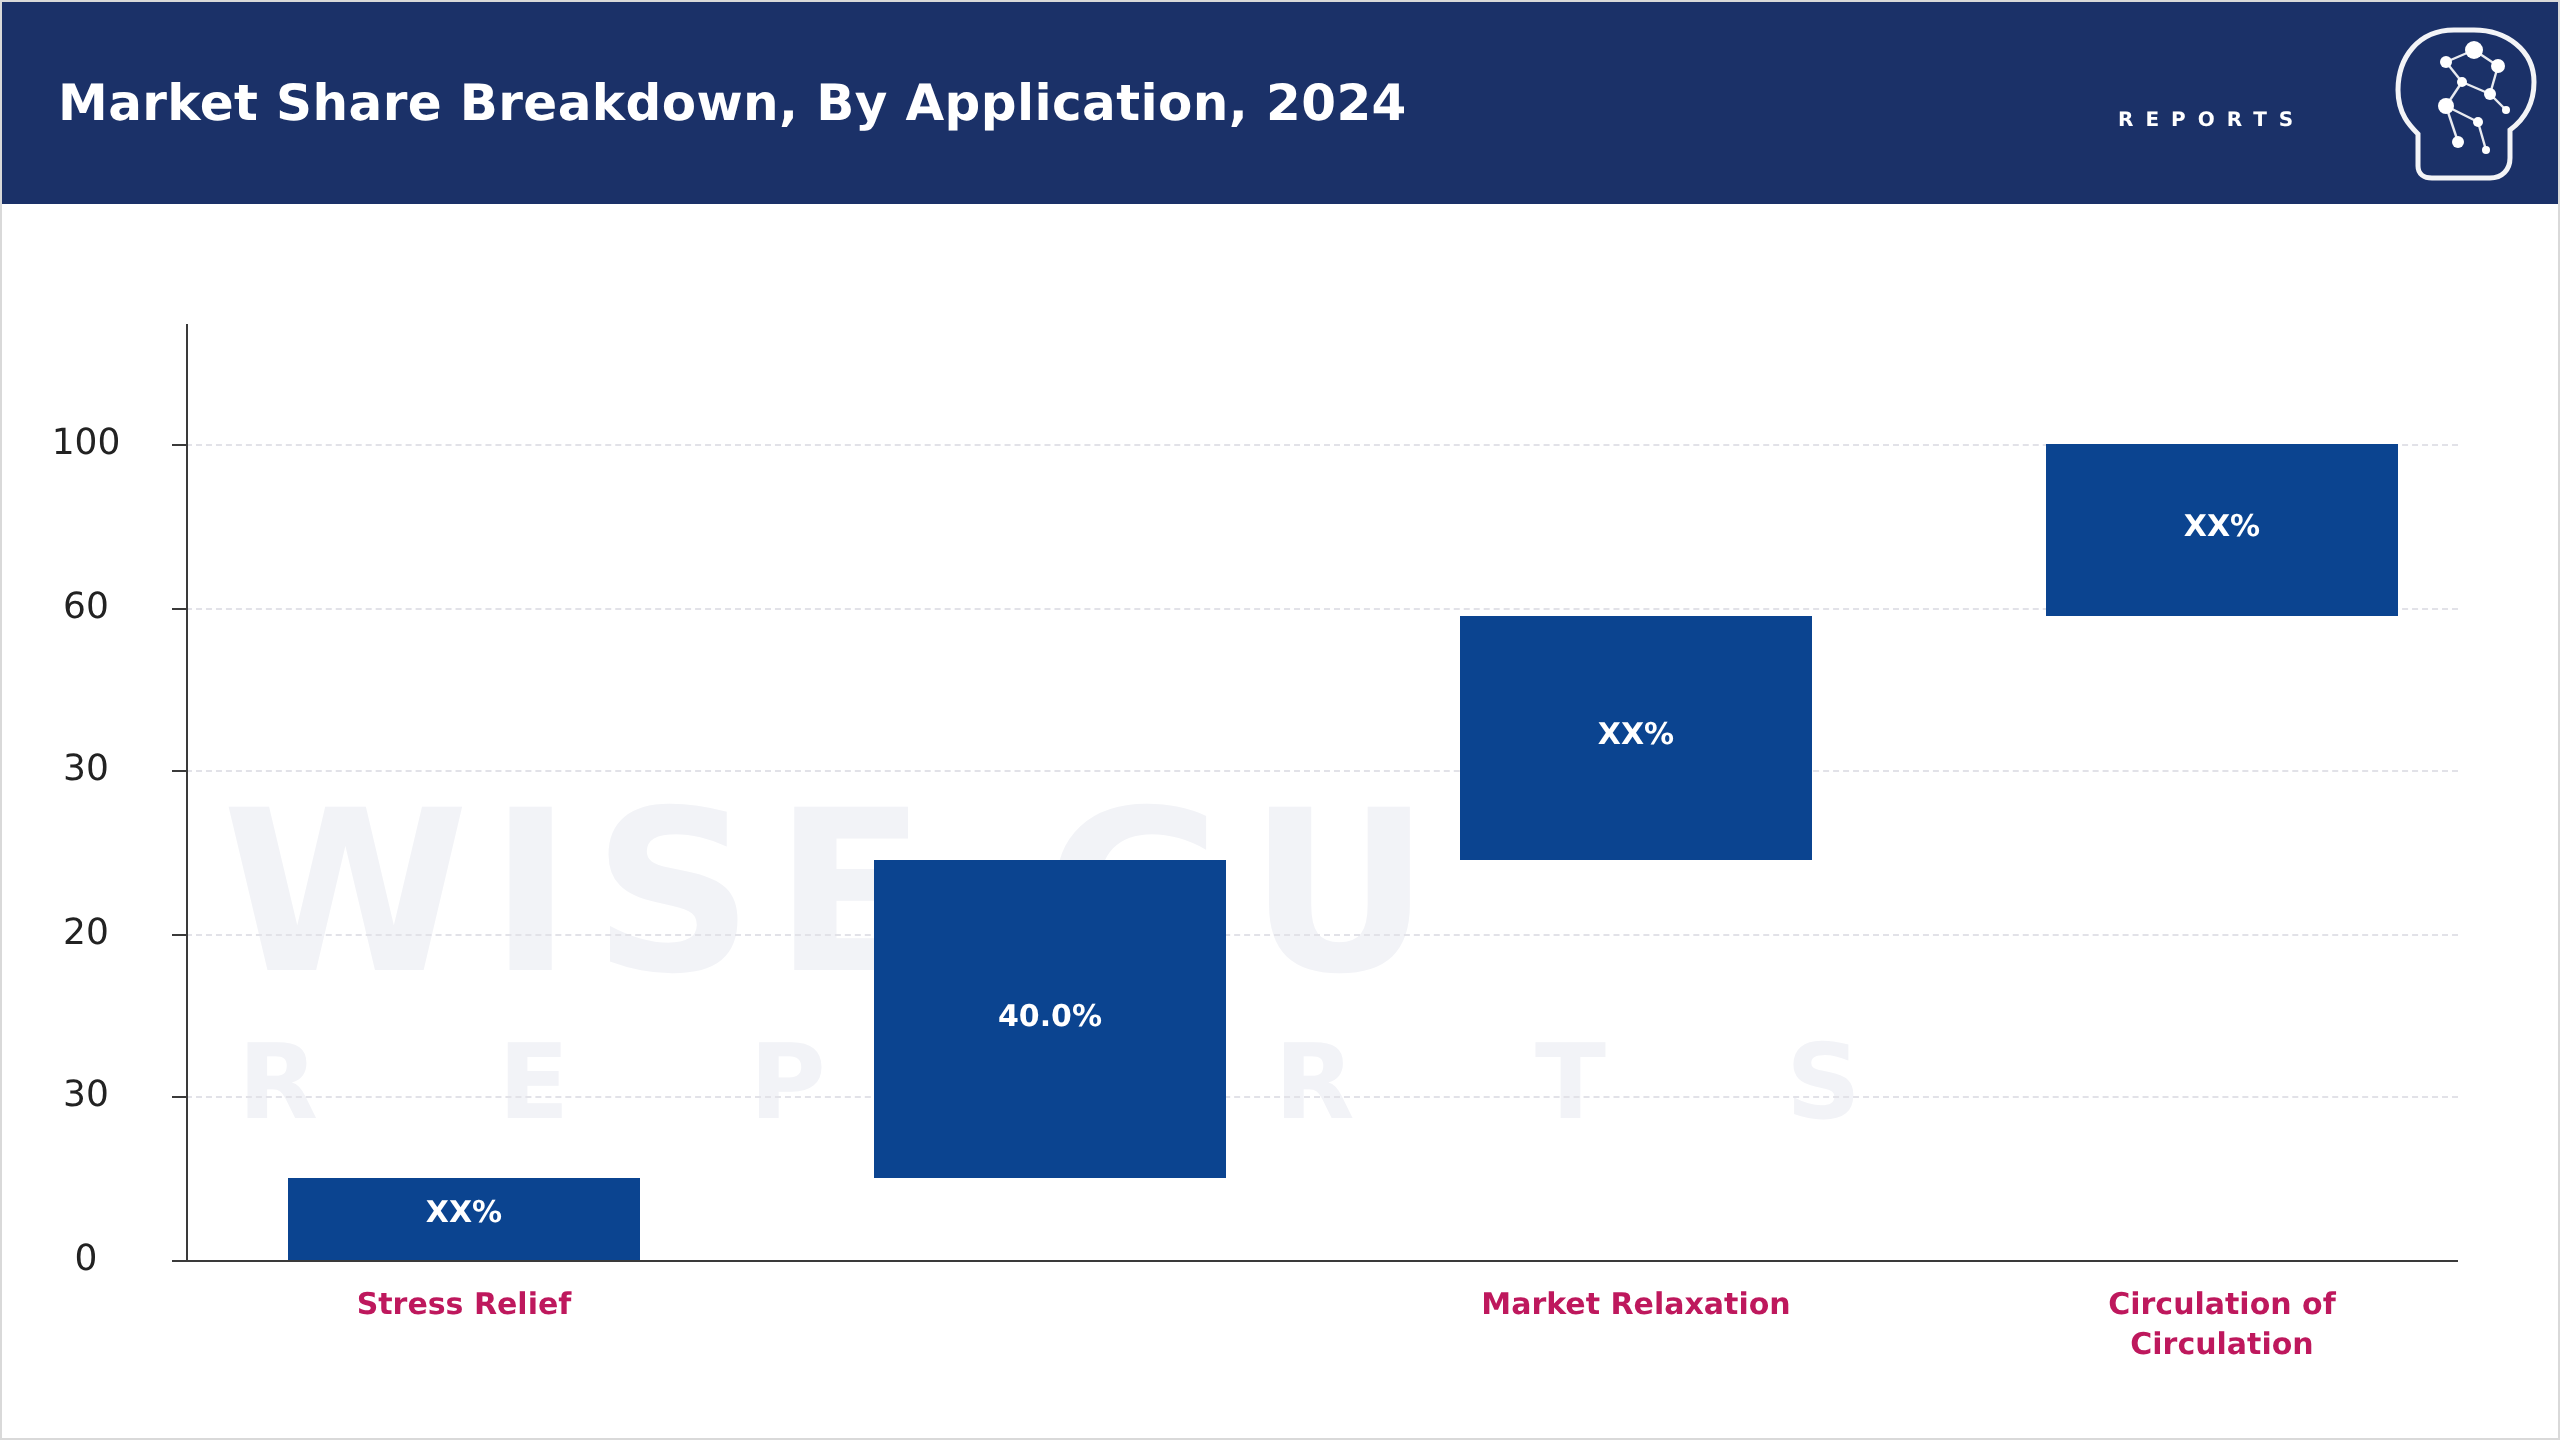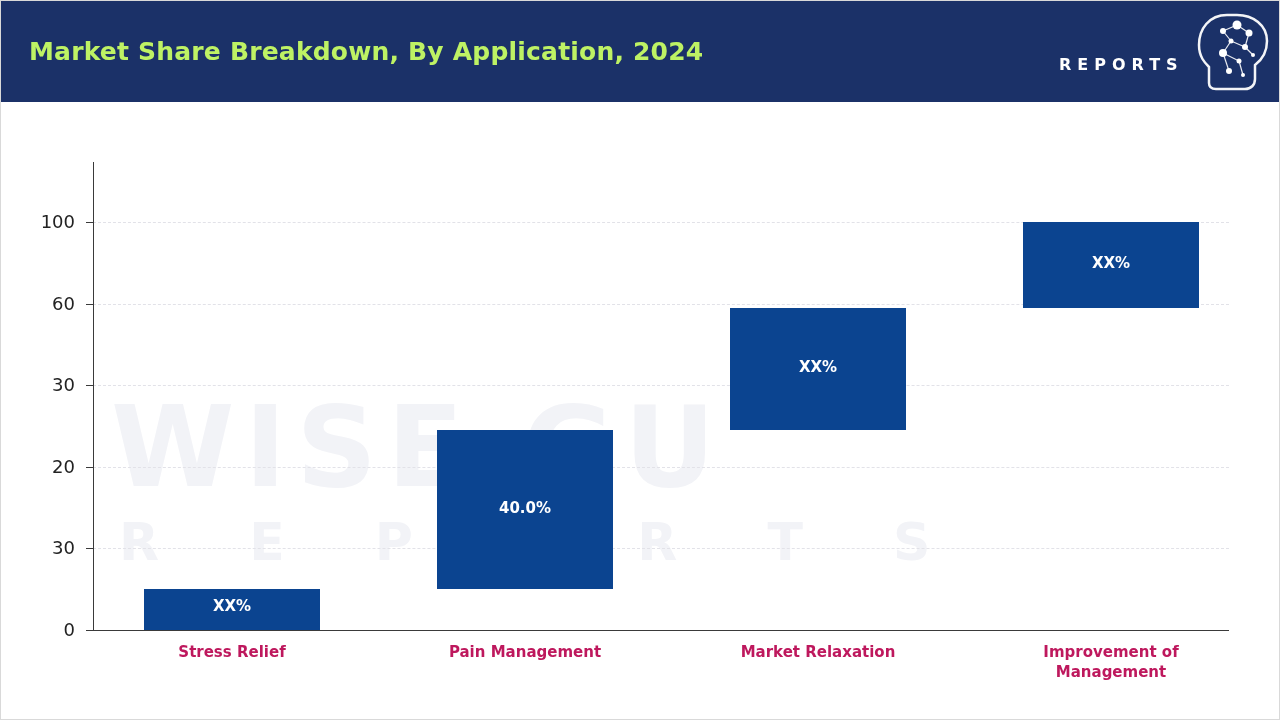--- a/index.html
+++ b/index.html
@@ -26,21 +26,21 @@
     left: 0; top: 0;
     width: 1280px;
     height: 101px;
     background: #1b3168;
     box-sizing: border-box;
   }
   #header-title {
     position: absolute;
     left: 28px;
     top: 36px;
-    color: #bef264;
+    color: #ffffff;
     font-size: 25px;
     font-weight: bold;
     letter-spacing: 0.2px;
     white-space: nowrap;
   }
   #logo {
     position: absolute;
     right: 8px;
     top: 6px;
     width: 250px;
@@ -54,21 +54,21 @@
     font-size: 28px;
     font-weight: bold;
     letter-spacing: 2px;
     white-space: nowrap;
   }
   #logo-reports {
     position: absolute;
     left: 36px;
     top: 48px;
     color: #ffffff;
-    font-size: 16px;
+    font-size: 10px;
     font-weight: bold;
     letter-spacing: 6px;
     white-space: nowrap;
   }
   #logo-head {
     position: absolute;
     right: 2px;
     top: 2px;
     width: 78px;
     height: 84px;
@@ -139,21 +139,21 @@
     left: 85px;
     width: 7px;
     height: 0;
     border-top: 1.5px solid #3a3a3a;
   }
   .y-label {
     position: absolute;
     right: 1192px; 
     color: #222222;
     font-size: 18px;
-    text-align: right;
+    text-align: center;
     white-space: nowrap;
   }
   .bar {
     position: absolute;
     background: #0b4490;
   }
   .bar-label {
     position: absolute;
     color: #ffffff;
     font-size: 15px;
@@ -245,18 +245,17 @@
     <div class="bar" style="left:436px; top:328.1px; width:176px; height:159.1px;"></div>
     <div class="bar-label" style="left:436px; top:397px; width:176px;">40.0%</div>
 
     <div class="bar" style="left:729px; top:205.7px; width:176px; height:122.4px;"></div>
     <div class="bar-label" style="left:729px; top:256px; width:176px;">XX%</div>
 
     <div class="bar" style="left:1022px; top:120px; width:176px; height:85.7px;"></div>
     <div class="bar-label" style="left:1022px; top:152px; width:176px;">XX%</div>
 
     <div class="x-label" style="left:131px; top:540px; width:200px;">Stress Relief</div>
-    <div class="x-label" style="left:424px; top:540px; width:200px;">Pain Management</div>
     <div class="x-label" style="left:717px; top:540px; width:200px;">Market Relaxation</div>
-    <div class="x-label" style="left:1030px; top:540px; width:160px;">Improvement of Management</div>
+    <div class="x-label" style="left:1030px; top:540px; width:160px;">Circulation of Circulation</div>
 
   </div>
 </div>
 
 </body></html>

